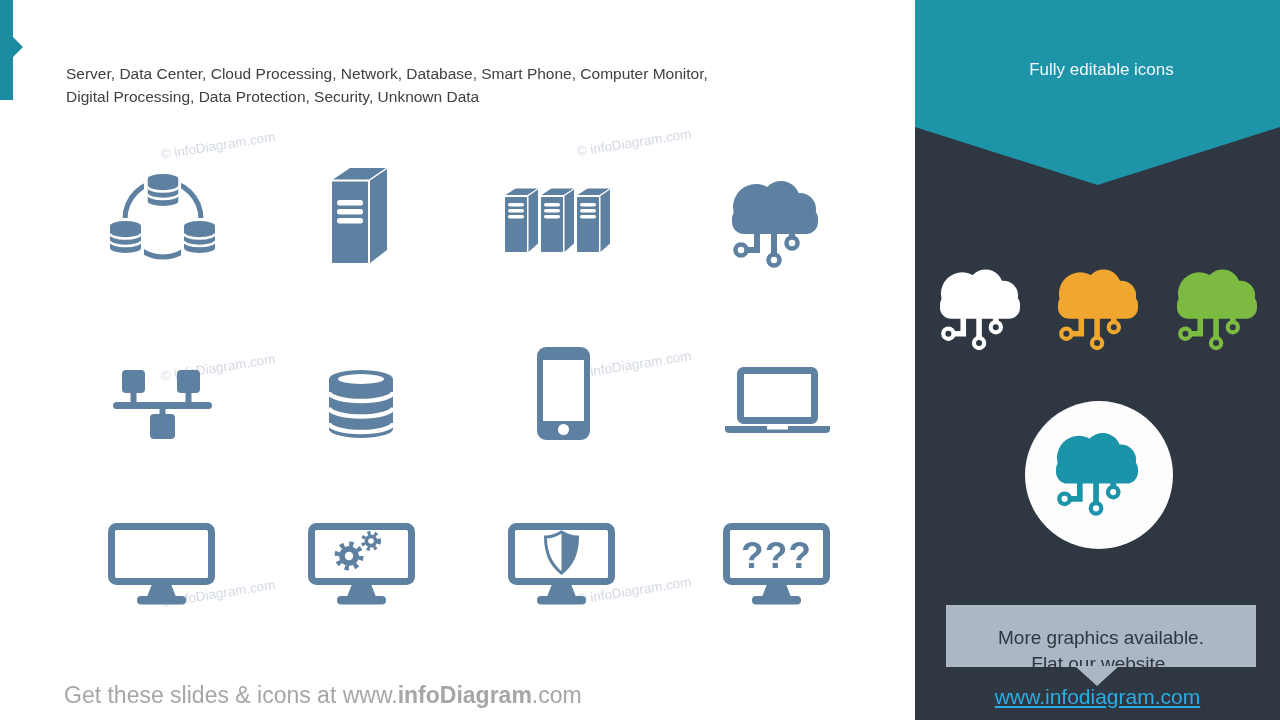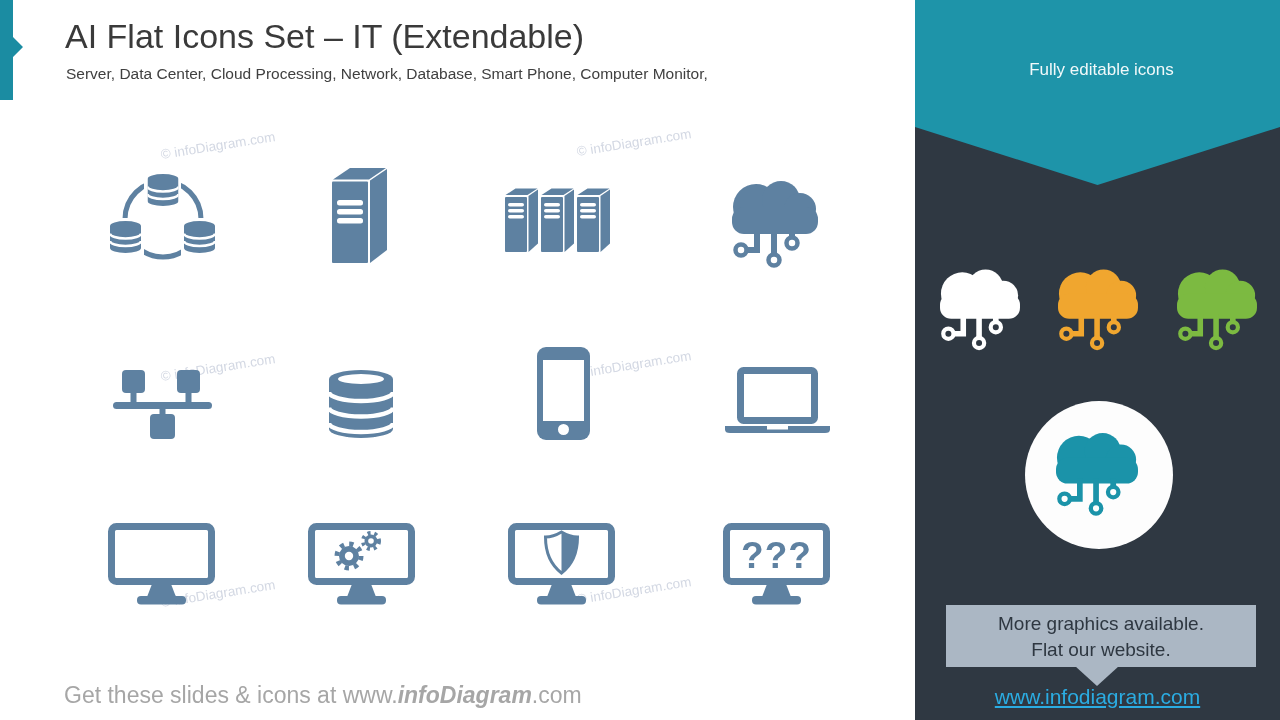--- a/index.html
+++ b/index.html
@@ -28,37 +28,37 @@
   #ic-network    { left:113px; top:368px; width:99px;  height:71px; }
   #ic-database   { left:327px; top:368px; width:68px;  height:72px; }
   #ic-phone      { left:537px; top:347px; width:53px;  height:93px; }
   #ic-laptop     { left:725px; top:367px; width:105px; height:66px; }
   #ic-monitor    { left:108px; top:523px; width:107px; height:84px; }
   #ic-gears      { left:308px; top:523px; width:107px; height:84px; }
   #ic-shield     { left:508px; top:523px; width:107px; height:84px; }
   #ic-question   { left:723px; top:523px; width:107px; height:84px; }
 
   .footer { position:absolute; left:64px; top:682px; font-size:23px; color:#a6a6a6; }
-  .footer b { font-weight:bold;font-style:italic; }
+  .footer b { font-weight:bold; }
 
   
   .sidebar { position:absolute; left:915px; top:0; width:365px; height:720px; }
   .banner { position:absolute; left:0; top:0; width:365px; height:185px;
     clip-path:polygon(0 0,100% 0,100% 127px,50% 185px,0 127px); }
   .banner-text { position:absolute; left:4px; top:60px; width:100%; text-align:center;
     font-size:17px; color:#f1f9fa; }
   .scloud { position:absolute; width:80px; height:93px; }
   #scloud-white  { left:25px;  top:263px; }
   #scloud-orange { left:143px; top:263px; }
   #scloud-green  { left:262px; top:263px; }
   .feature-circle { position:absolute; left:110px; top:401px; width:148px; height:148px;
     border-radius:50%; background:#fdfdfd; }
   .feature-cloud { position:absolute; left:141px; top:426px; width:82px; height:96px; }
   .bubble { position:absolute; left:31px; top:605px; width:310px; height:62px;
-    text-align:center; font-size:19px; line-height:26px; padding-top:6px; color:#2e3741; }
+    text-align:center; font-size:19px; line-height:26px; padding-top:20px; color:#2e3741; }
   .bubble-tail { position:absolute; left:160px; top:666px; width:0; height:0;
     border-left:22px solid transparent; border-right:22px solid transparent;
     border-top:20px solid #abb7c4; }
   .site-link { position:absolute; left:0; top:685px; width:365px; text-align:center;
     font-size:21px; text-decoration:underline; cursor:pointer; }
   svg { display:block; width:100%; height:100%; }
 </style>
 </head>
 <body>
 
@@ -166,23 +166,23 @@
       <polygon points="44,61 63,61 68,74 39,74" fill="currentColor"></polygon>
       <rect x="29" y="73" width="49" height="8.5" rx="4" fill="currentColor"></rect>
     </symbol>
   </defs>
 </svg>
 
 <div class="slide">
 
   <div class="accent-bar" style="background-color: rgb(27, 140, 162);"></div>
 
-  <div class="title">AI Flat Icons Set – IT (Extendable)</div>
   <div class="subtitle">
     <span>Server, Data Center, Cloud Processing, Network, Database, Smart Phone, Computer Monitor,</span><br>
+    <span>Digital Processing, Data Protection, Security, Unknown Data</span>
   </div>
 
   <span class="watermark wm1">© infoDiagram.com</span>
   <span class="watermark wm2">© infoDiagram.com</span>
   <span class="watermark wm3">© infoDiagram.com</span>
   <span class="watermark wm4">© infoDiagram.com</span>
   <span class="watermark wm5">© infoDiagram.com</span>
   <span class="watermark wm6">© infoDiagram.com</span>
 
   <div class="gicon" id="ic-dbnet" style="color: rgb(94, 129, 161);">

